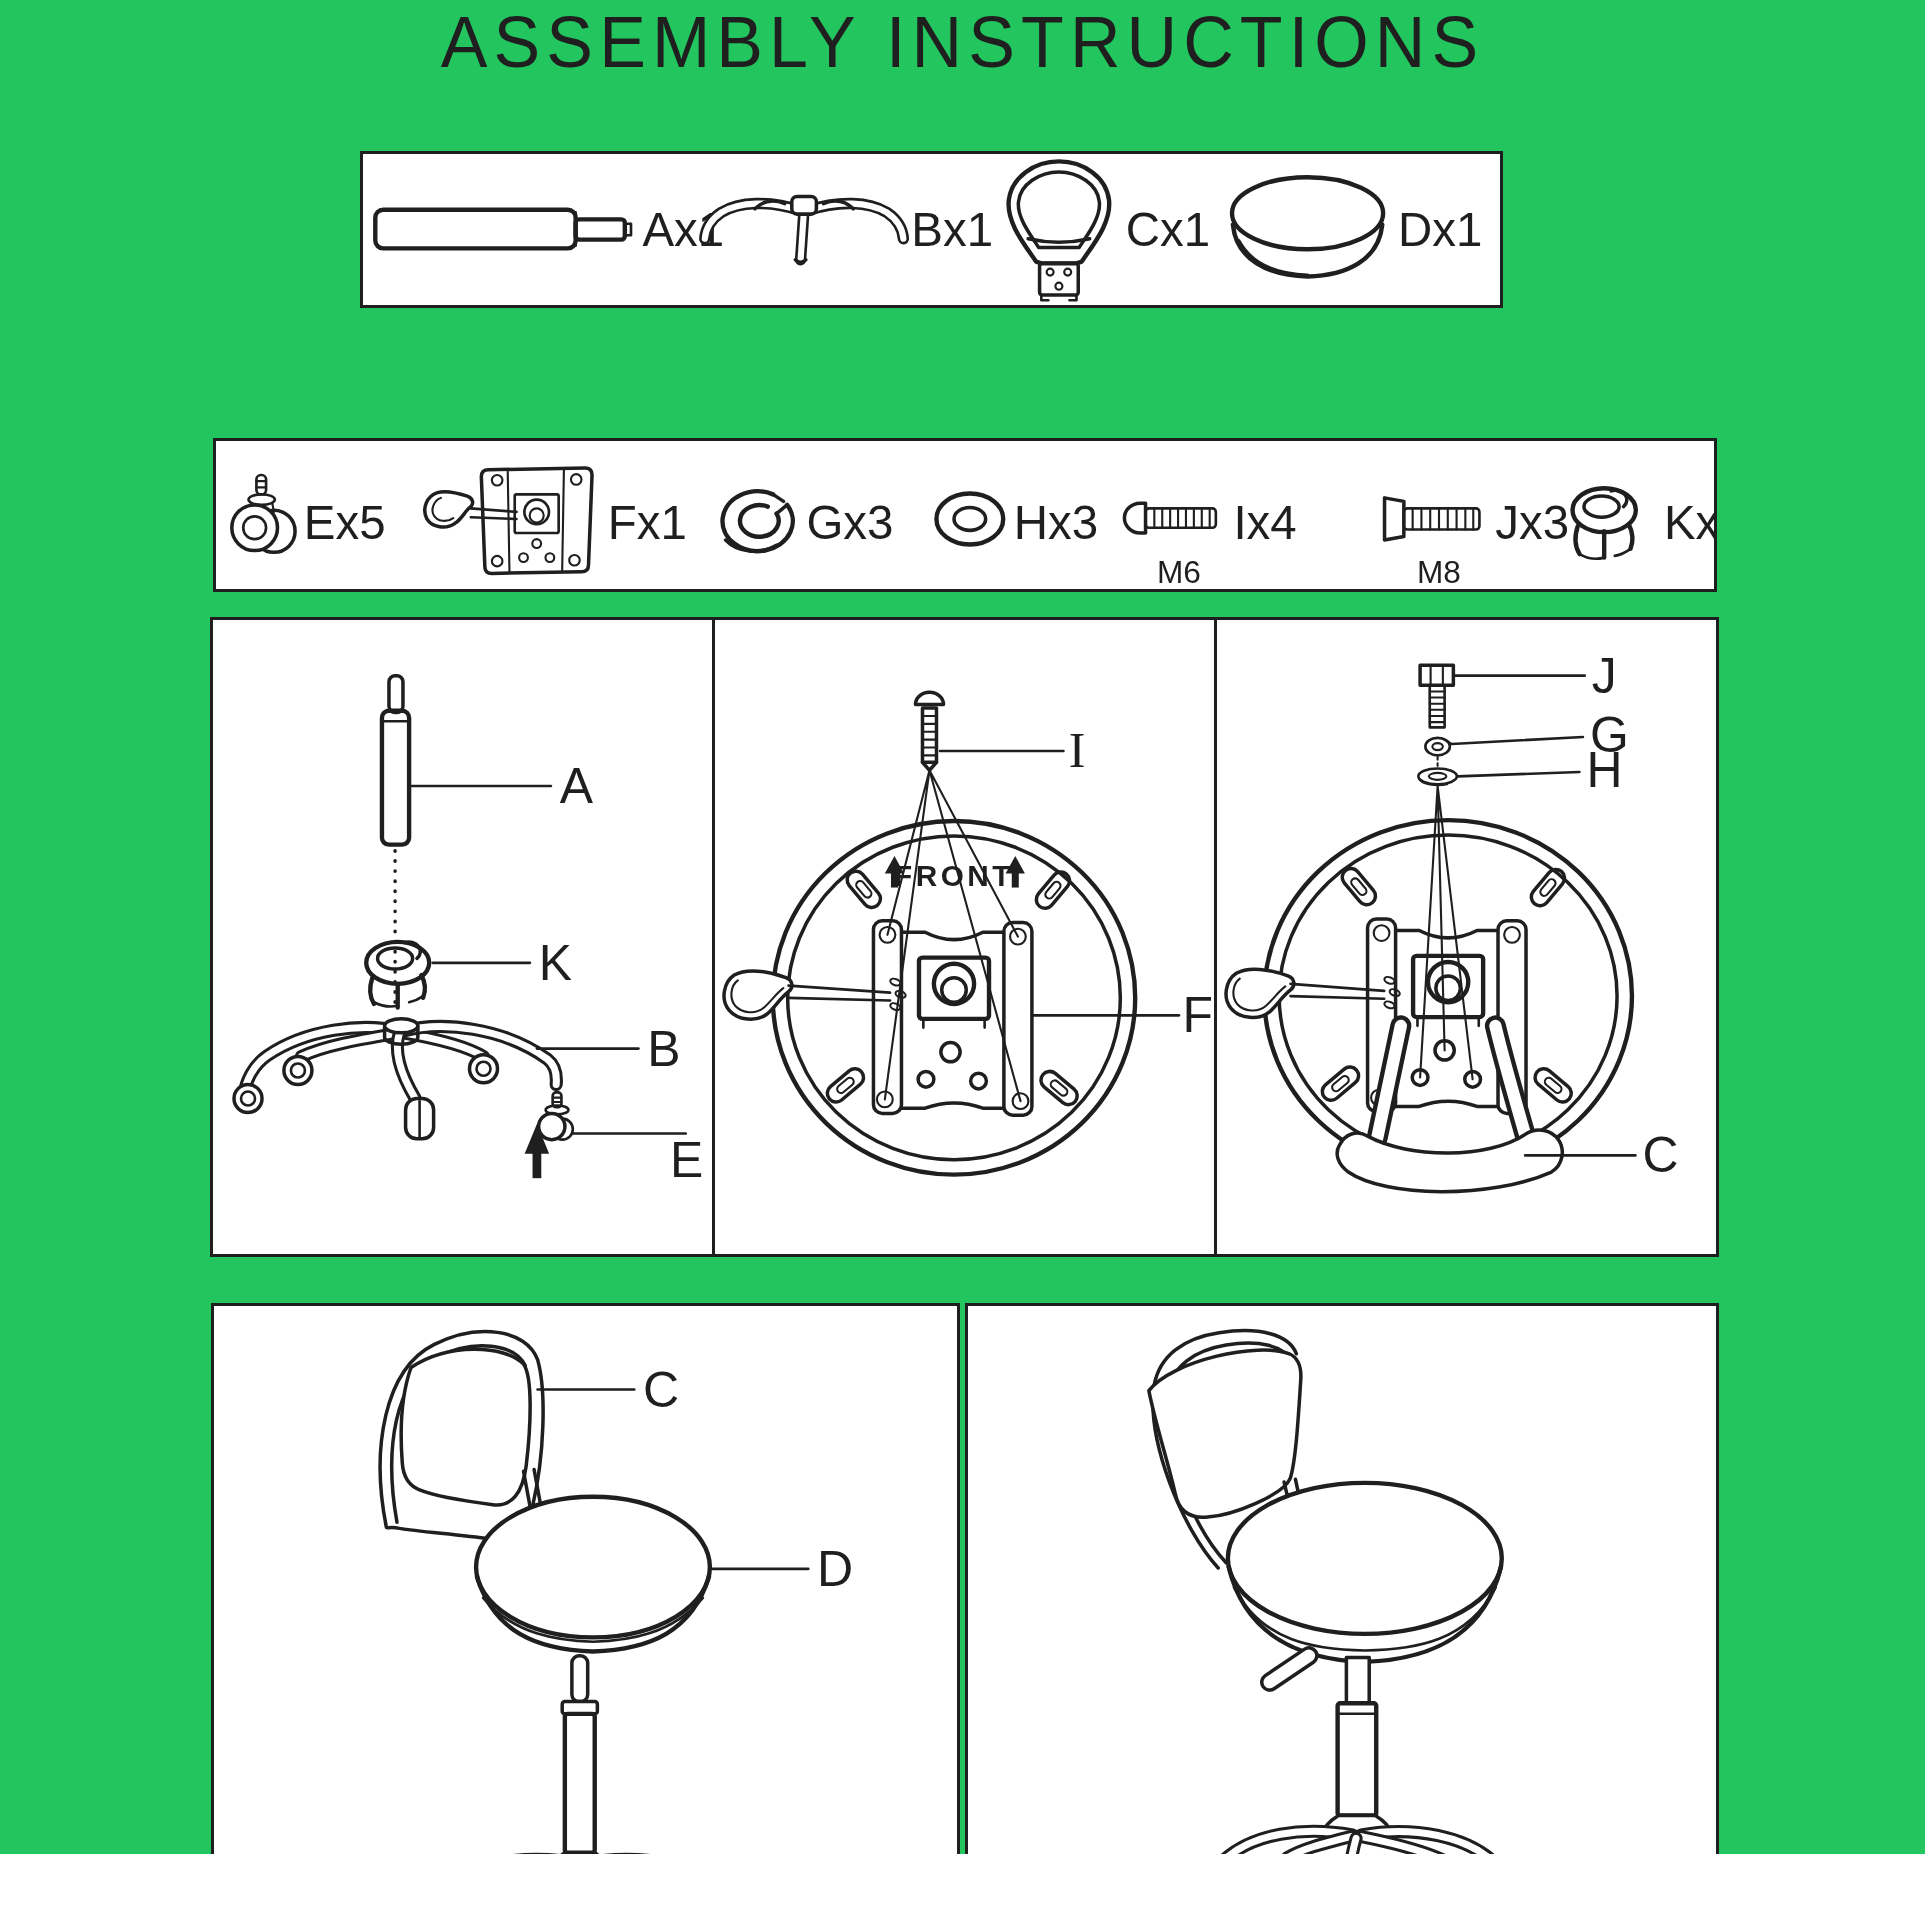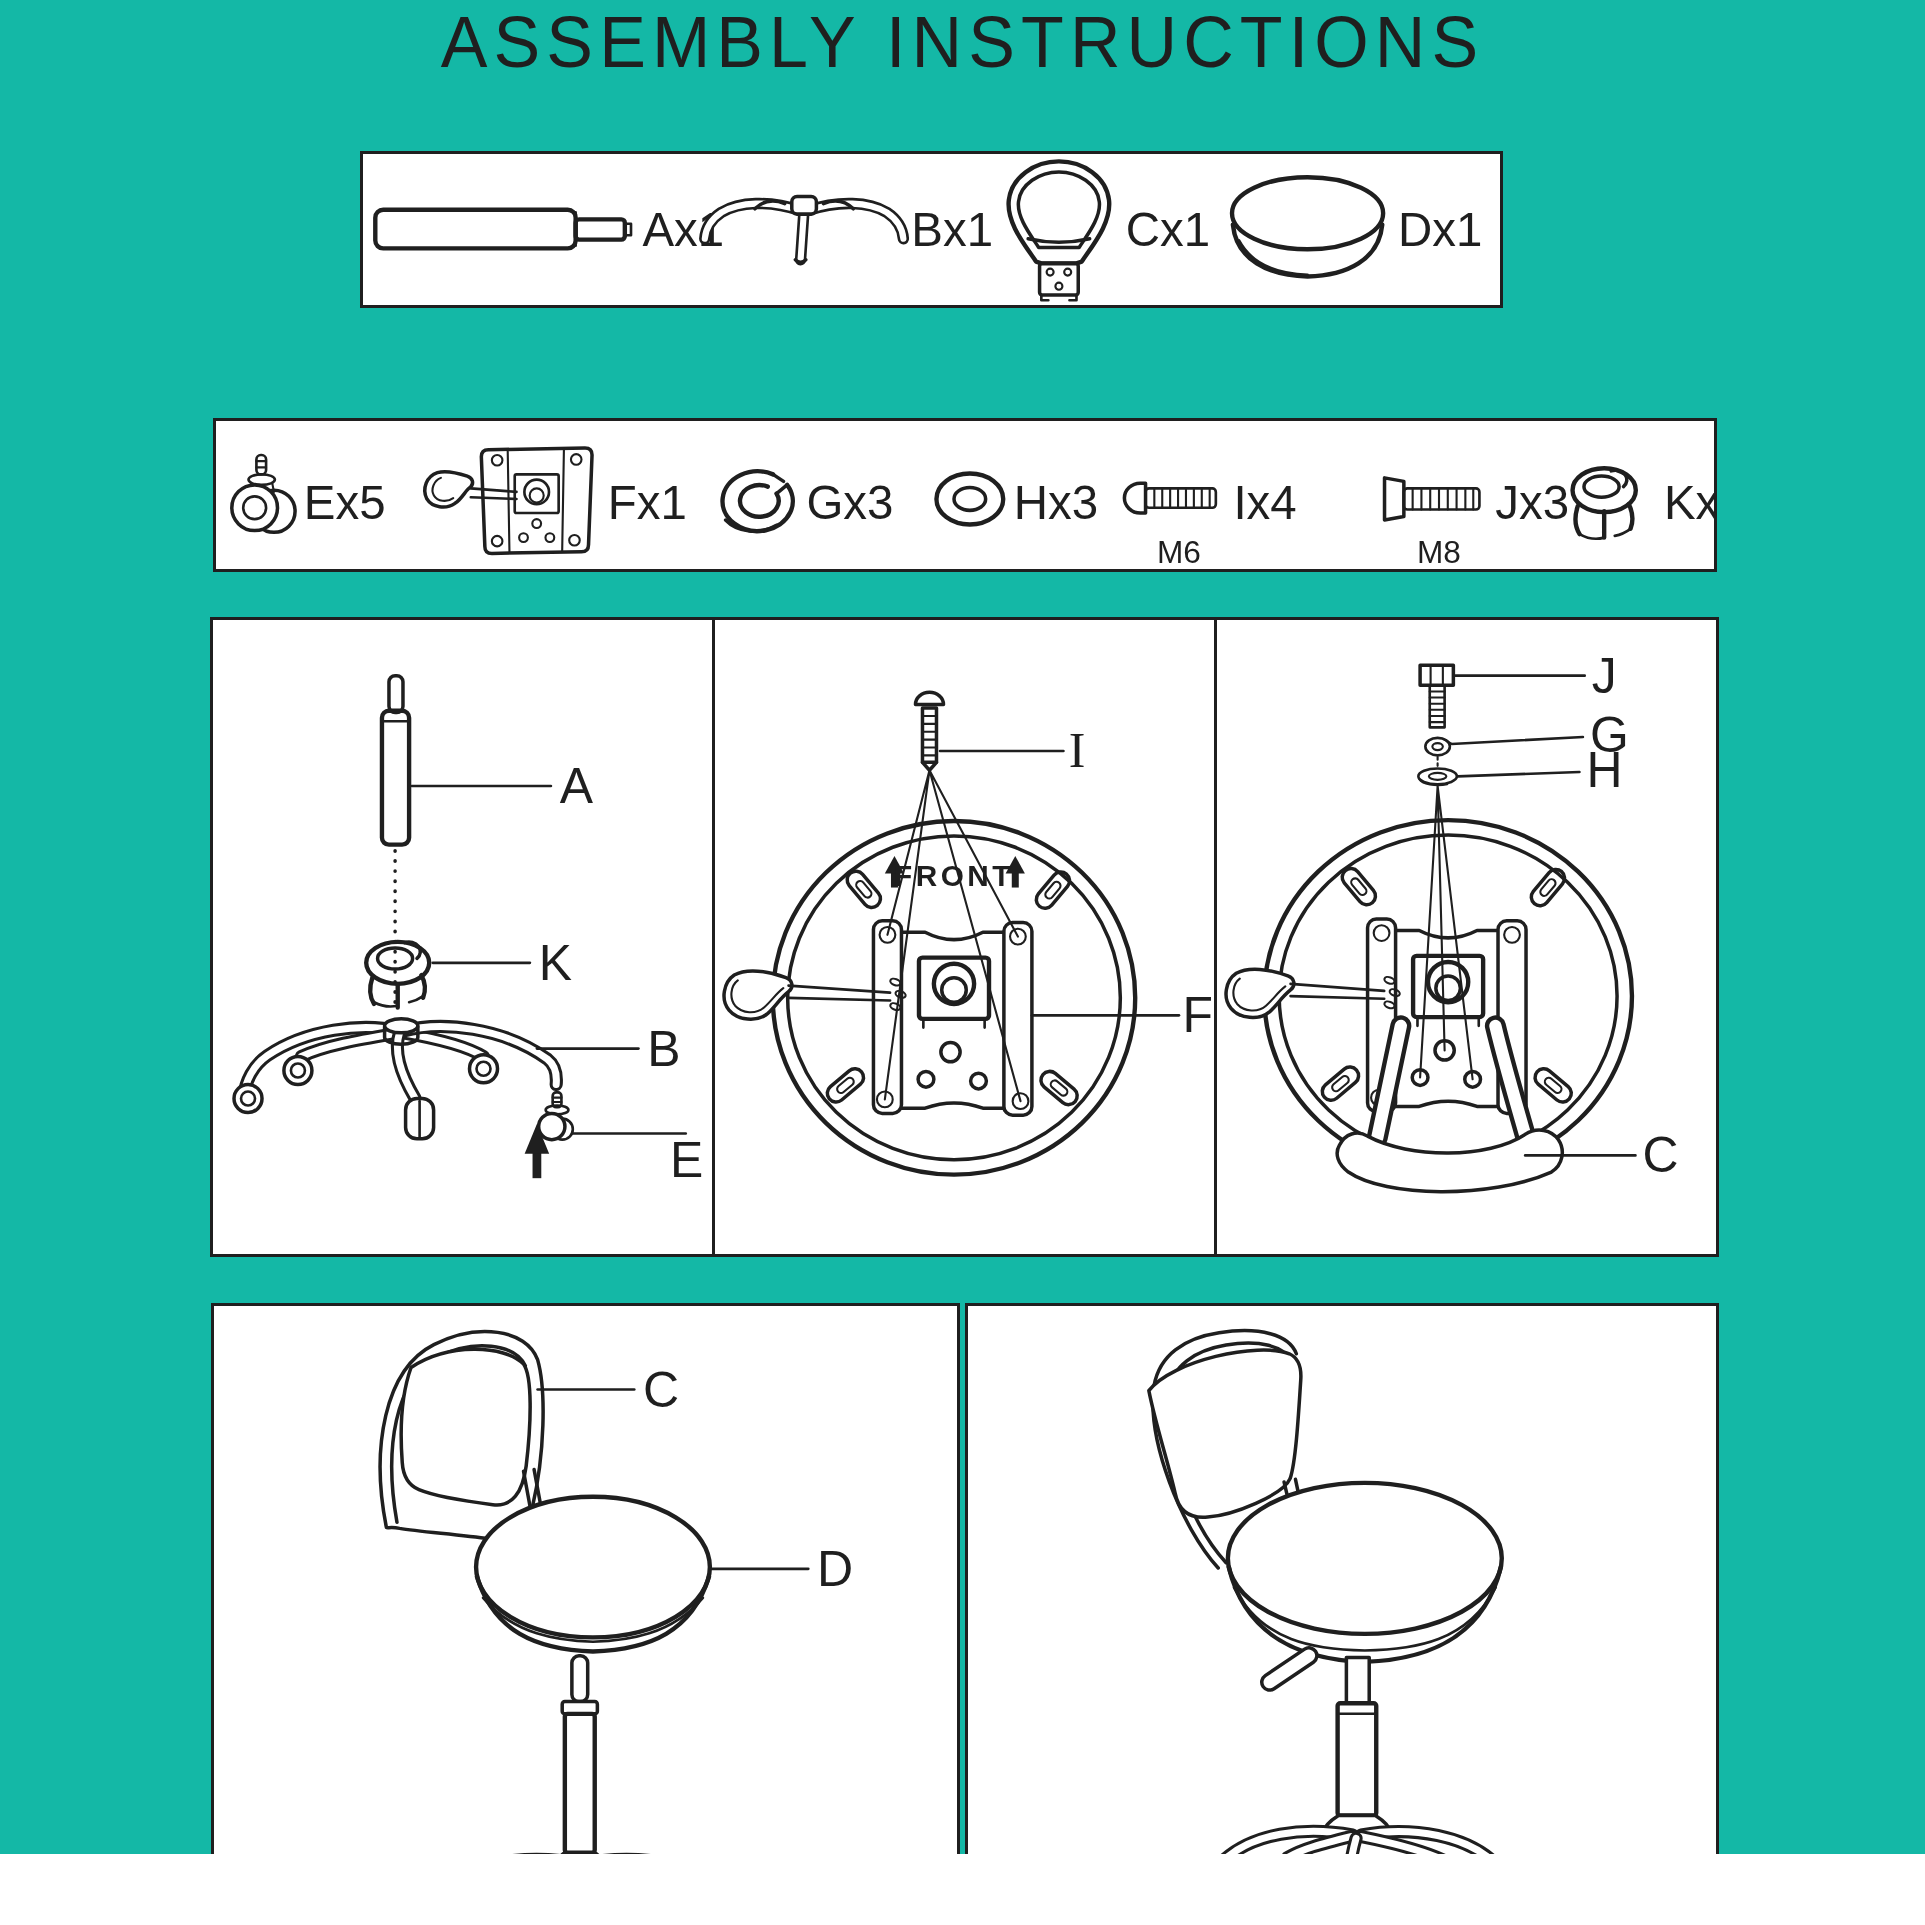--- a/index.html
+++ b/index.html
@@ -1,23 +1,23 @@
 <!DOCTYPE html>
 <html style="font-size:14px"><head>
 <meta charset="utf-8">
 <style>
   html,body{margin:0;padding:0;background:#fff;}
-  #canvas{position:relative;width:1925px;height:1854px;background:#14b8a6;
+  #canvas{position:relative;width:1925px;height:1854px;background:#22c55e;
           font-family:"Liberation Sans",sans-serif;color:#1f1f1f;overflow:hidden;}
   .page-title{position:absolute;top:0;left:0;width:100%;text-align:center;
           font-size:70px;letter-spacing:6.1px;color:#1f1f1f;
           transform:scaleY(1.04);transform-origin:top center;white-space:nowrap;}
   .box{position:absolute;border:3.5px solid #1f1f1f;background:#fff;box-sizing:border-box;}
   #parts-box{left:360px;top:151px;width:1143px;height:157px;}
-  #hardware-box{left:213px;top:418px;width:1504px;height:154px;}
+  #hardware-box{left:213px;top:438px;width:1504px;height:154px;}
   #steps-box{left:210px;top:617px;width:1509px;height:640px;display:flex;}
   .step-panel{flex:1;position:relative;}
   .step-panel + .step-panel{border-left:3.5px solid #1f1f1f;}
   #bottom-left-box{left:211px;top:1303px;width:749px;height:616px;}
   #bottom-right-box{left:965px;top:1303px;width:754px;height:616px;}
   svg{display:block;width:100%;height:100%;}
   
   .ln  {fill:none;stroke:#1f1f1f;stroke-width:5;stroke-linecap:round;stroke-linejoin:round;}
   .ln4 {fill:none;stroke:#1f1f1f;stroke-width:4;stroke-linecap:round;stroke-linejoin:round;}
   .ln3 {fill:none;stroke:#1f1f1f;stroke-width:3;stroke-linecap:round;stroke-linejoin:round;}

